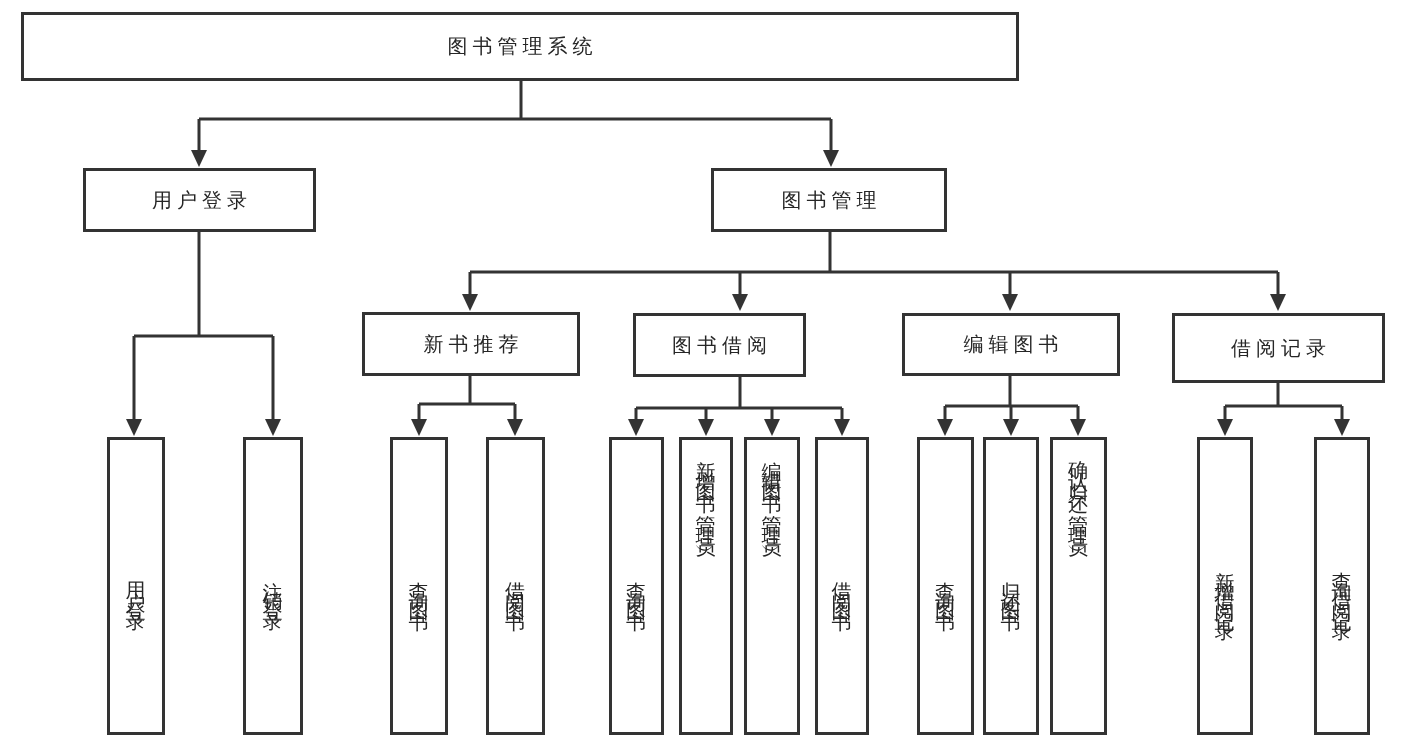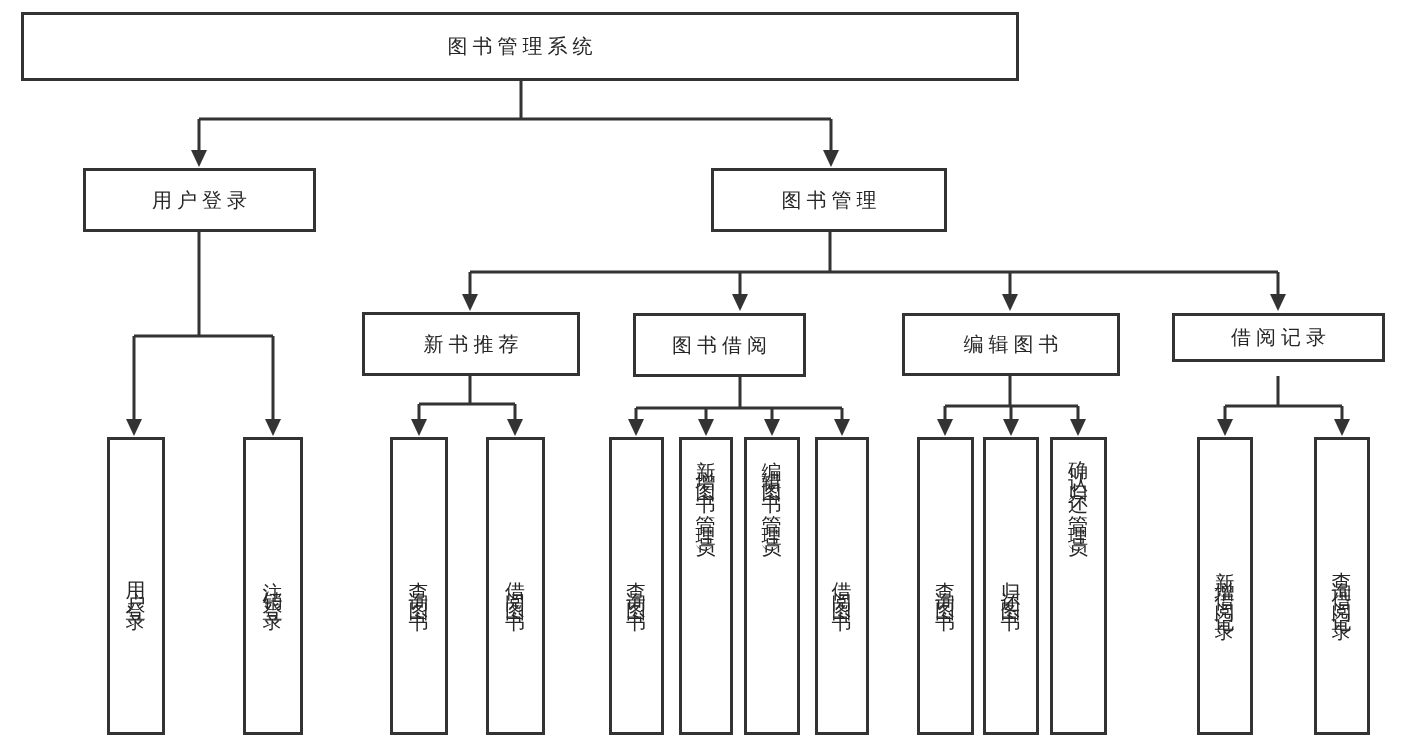--- a/index.html
+++ b/index.html
@@ -128,21 +128,21 @@
 
   <div class="hnode" style="left:362px;top:312px;width:218px;height:64px;">
     <span class="lbl">新书推荐</span>
   </div>
   <div class="hnode" style="left:633px;top:313px;width:173px;height:64px;">
     <span class="lbl">图书借阅</span>
   </div>
   <div class="hnode" style="left:902px;top:313px;width:218px;height:63px;">
     <span class="lbl">编辑图书</span>
   </div>
-  <div class="hnode" style="left:1172px;top:313px;width:213px;height:49px;">
+  <div class="hnode" style="left:1172px;top:313px;width:213px;height:70px;">
     <span class="lbl">借阅记录</span>
   </div>
 
   <div class="vnode" style="left:107px;width:58px;">
     <span class="lbl">用户登录</span>
   </div>
   <div class="vnode" style="left:243px;width:60px;">
     <span class="lbl">注销登录</span>
   </div>
 

